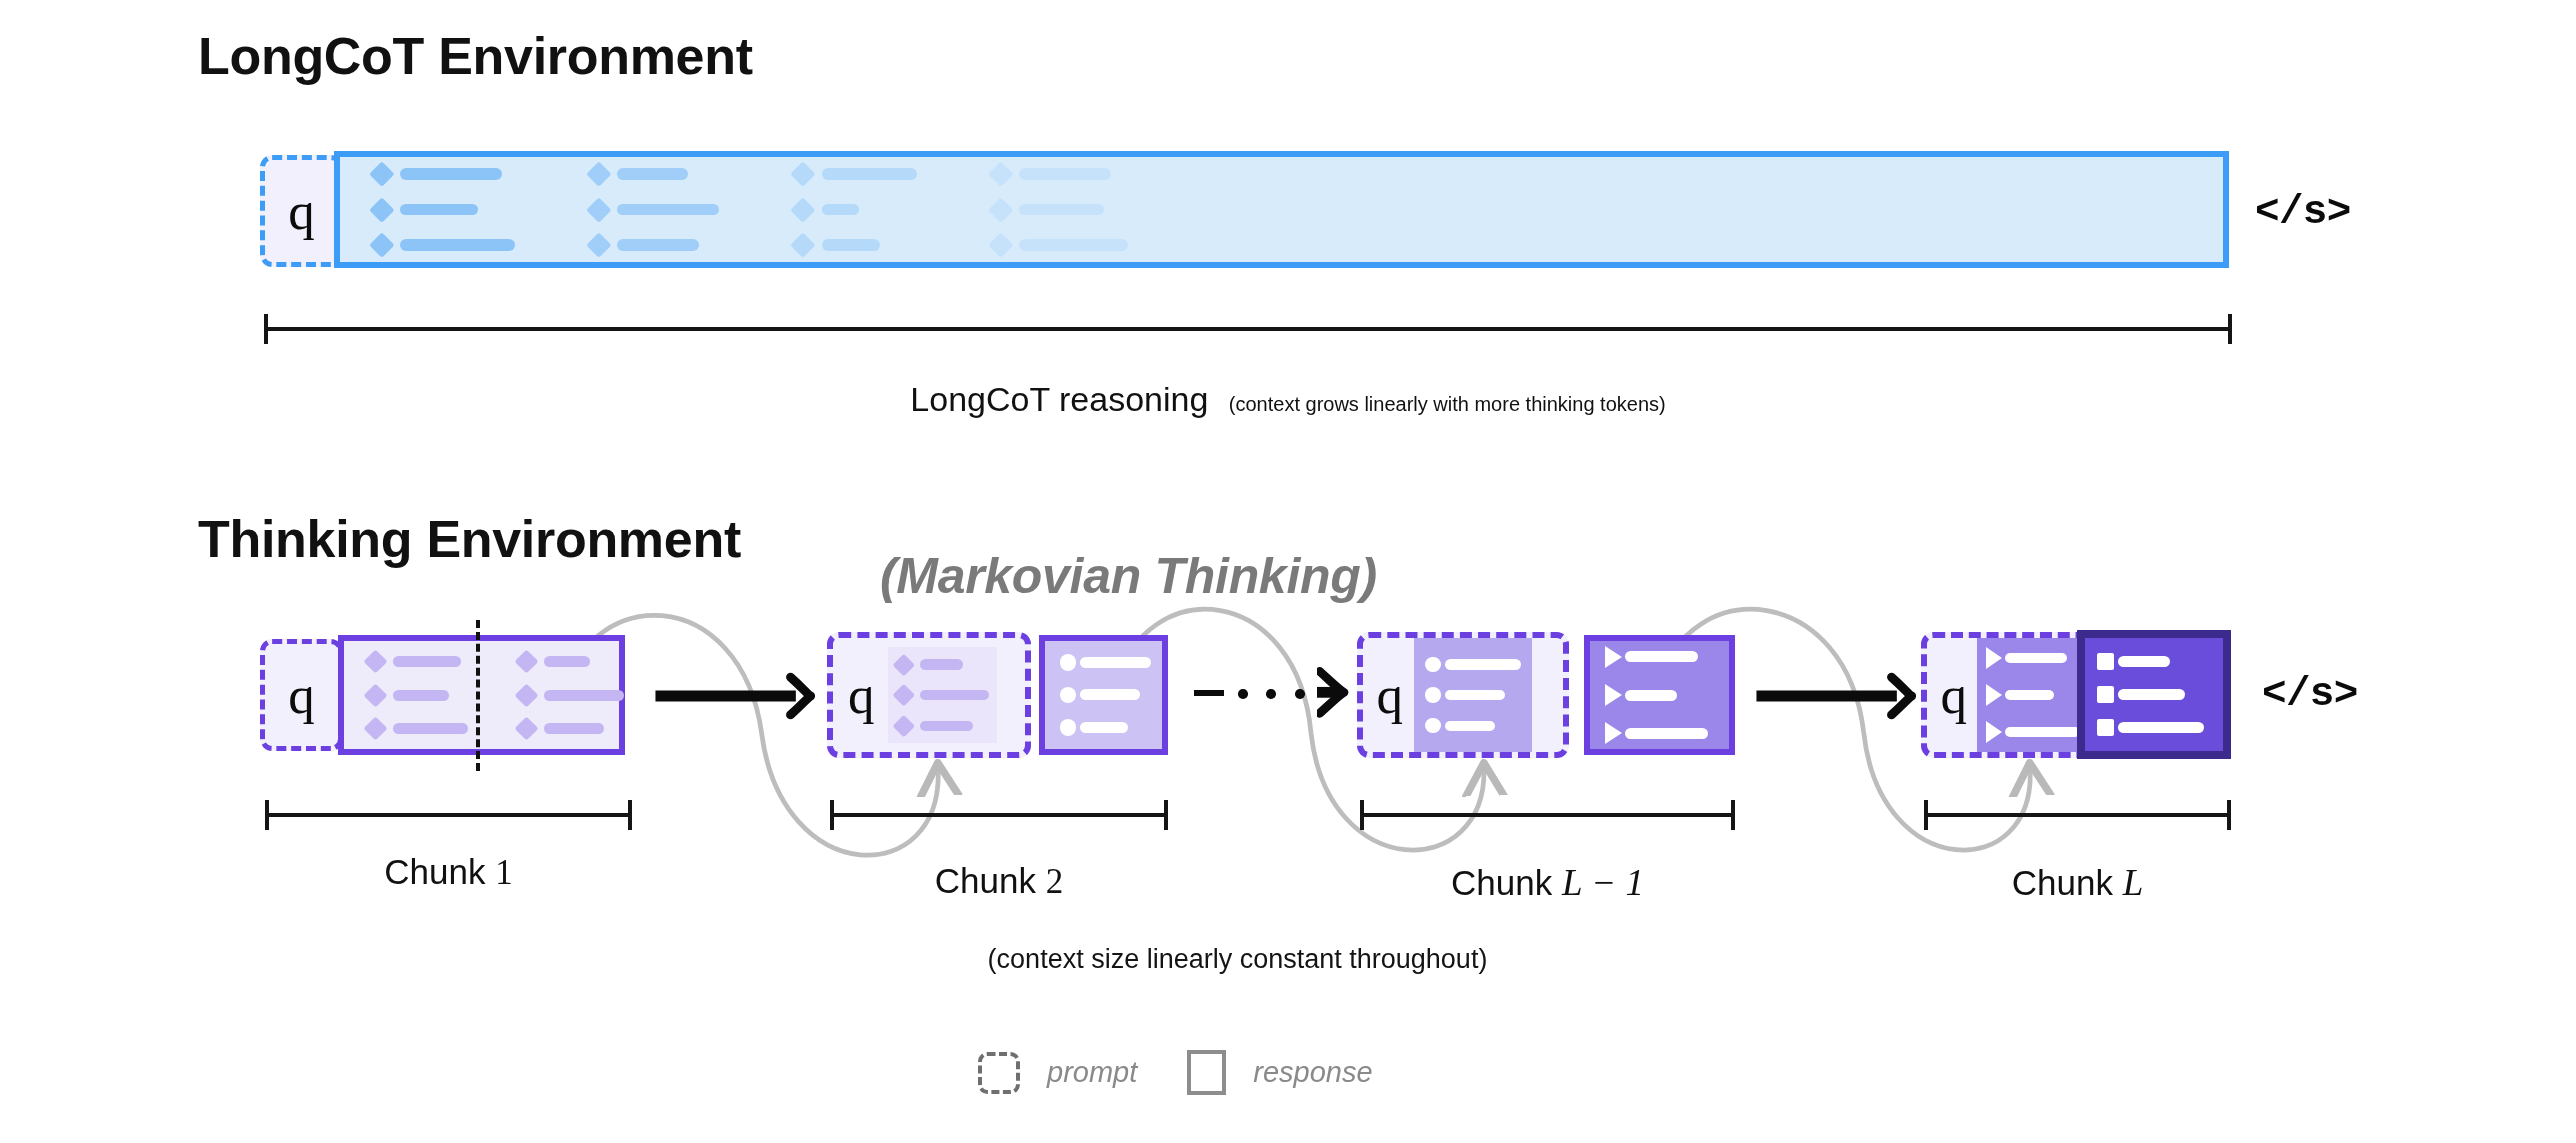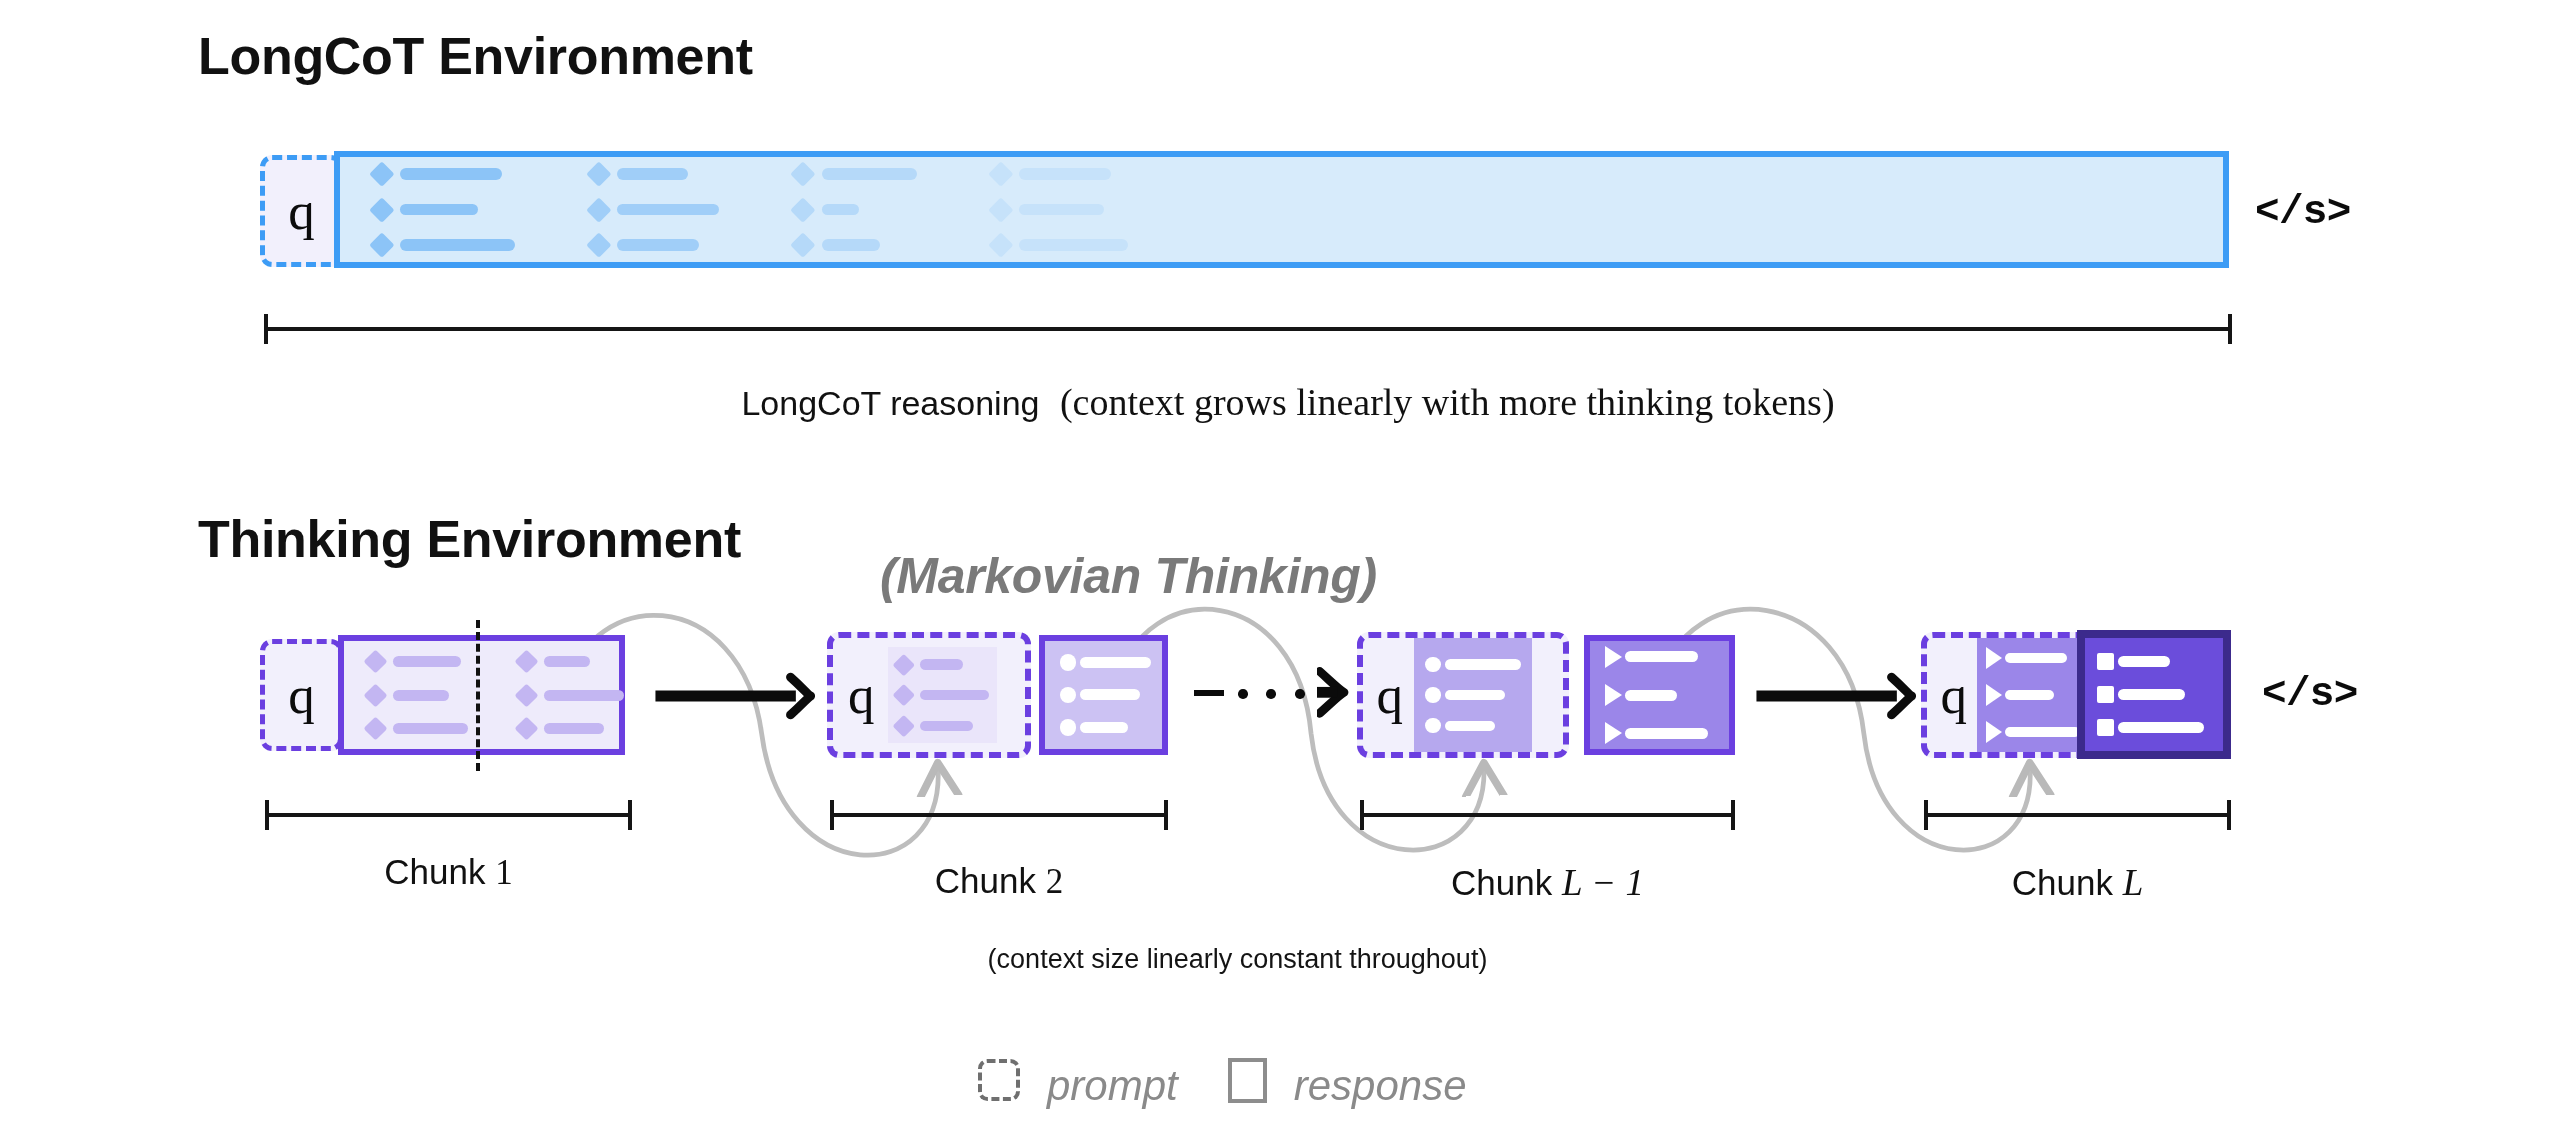--- a/index.html
+++ b/index.html
@@ -65,36 +65,36 @@
   .bracket .bar{position:absolute;left:0;right:0;top:13px;height:4.1px;background:#151515;}
   .bracket .cap{position:absolute;top:0;width:4.1px;height:30px;background:#151515;}
   .bracket .cap.l{left:0;}
   .bracket .cap.r{right:0;}
 
   
   .cap-main{
     font-family:"Liberation Sans", sans-serif;
     font-size:34px;color:#111111;white-space:nowrap;text-align:center;
   }
-  .cap-main .paren{font-size:38px;font-family:Liberation Serif, serif;}
+  .cap-main .paren{font-size:20px;}
   .cap-small{
     font-family:"Liberation Sans", sans-serif;
     font-size:27px;color:#141414;white-space:nowrap;text-align:center;
   }
   .chunk-label{
     font-family:"Liberation Sans", sans-serif;
     font-size:35px;color:#111111;white-space:nowrap;text-align:center;
   }
   .chunk-label .mvar{font-family:"Liberation Serif", serif;font-style:italic;font-size:37px;}
   .chunk-label .mnum{font-family:"Liberation Serif", serif;font-style:normal;font-size:35px;}
 
   
   .legend-text{
     font-family:"Liberation Sans", sans-serif;
-    font-style:italic;font-size:42px;color:#8a8a8a;white-space:nowrap;margin-top:12px;
+    font-style:italic;font-size:29px;color:#8a8a8a;white-space:nowrap;
   }
   .legend-prompt{
     width:42px;height:42px;border:4.8px dashed #6f6f6f;border-radius:9.5px;box-sizing:border-box;
   }
   .legend-resp{
     width:39px;height:45px;border:4.8px solid #8d8d8d;box-sizing:border-box;
   }
 
   
   .dashmark{position:absolute;height:6.1px;background:#0b0b0b;}

